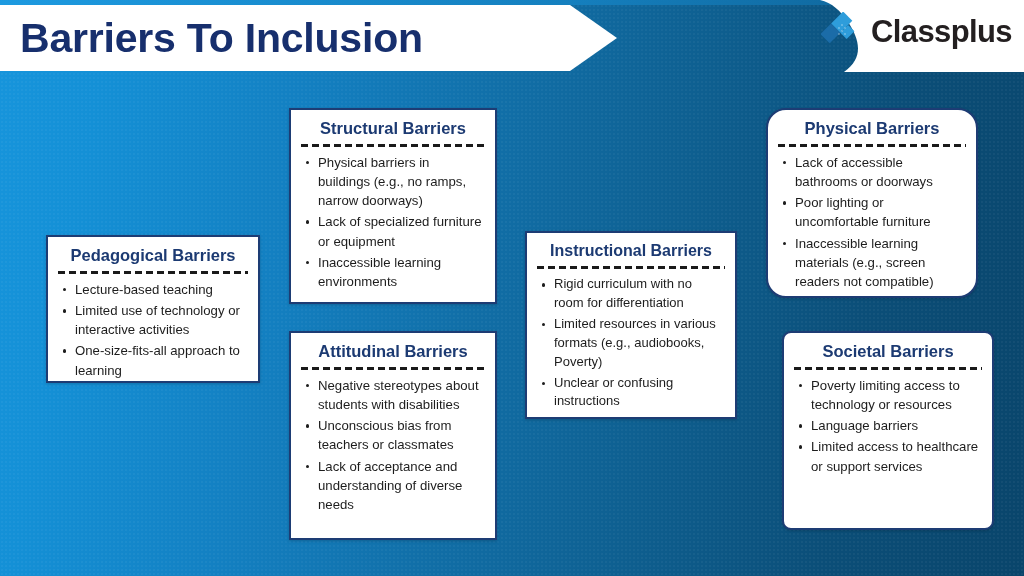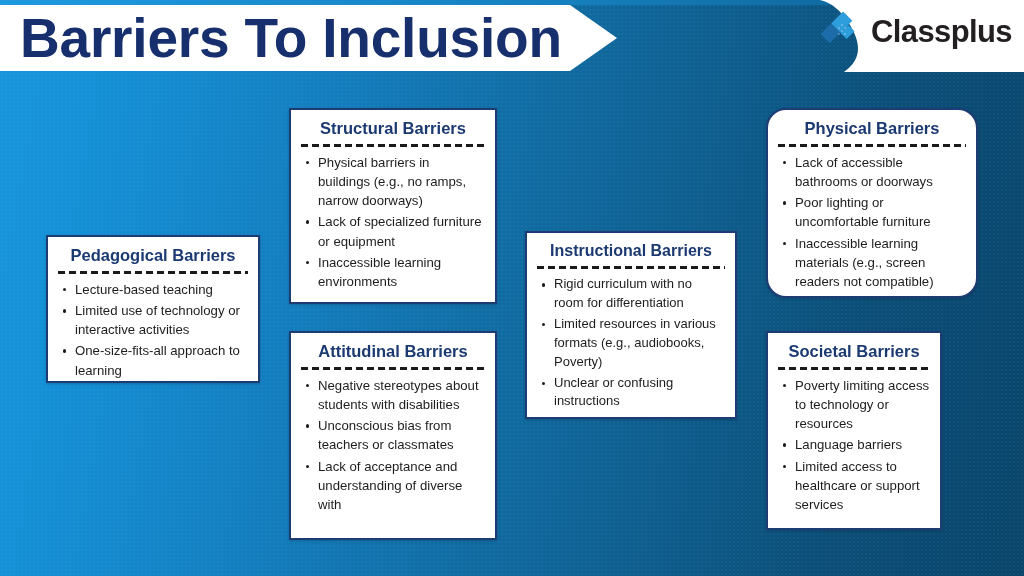--- a/index.html
+++ b/index.html
@@ -56,21 +56,21 @@
     width: 617px;
     height: 66px;
     background: #ffffff;
     z-index: 4;
     clip-path: polygon(0 0, 570px 0, 617px 50%, 570px 100%, 0 100%);
     display: flex;
     align-items: center;
   }
 
   .title-text {
-    font-size: 55px;
+    font-size: 41px;
     font-weight: 700;
     color: #172f6d;
     letter-spacing: -0.2px;
     margin-left: 20px;
     white-space: nowrap;
     font-family: "Liberation Sans", sans-serif;
   }
 
   
   .logo-plate {
@@ -155,21 +155,21 @@
     border-radius: 50%;
     background: #1d1d1d;
   }
 
   
   #card-pedagogical  { left: 46px;  top: 235px; width: 214px; height: 148px; }
   #card-structural   { left: 289px; top: 108px; width: 208px; height: 196px; }
   #card-attitudinal  { left: 289px; top: 331px; width: 208px; height: 209px; }
   #card-instructional{ left: 525px; top: 231px; width: 212px; height: 188px; }
   #card-physical     { left: 766px; top: 108px; width: 212px; height: 190px; border-radius: 20px; }
-  #card-societal     { left: 766px; top: 331px; width: 176px; height: 199px; }
+  #card-societal     { left: 782px; top: 331px; width: 212px; height: 199px; border-radius: 9px; }
 
   #card-instructional .card-title { font-size: 16px; }
   #card-instructional ul.bullets li { font-size: 13px; }
 </style>
 </head>
 <body>
 
 <div id="slide">
 
   <div class="header-strip"></div>
@@ -227,21 +227,21 @@
     </div>
   </div>
 
   <div class="card" id="card-attitudinal">
     <div class="card-inner">
       <div class="card-title">Attitudinal Barriers</div>
       <div class="divider"></div>
       <ul class="bullets">
         <li>Negative stereotypes about students with disabilities</li>
         <li>Unconscious bias from teachers or classmates</li>
-        <li>Lack of acceptance and understanding of diverse with</li>
+        <li>Lack of acceptance and understanding of diverse needs</li>
       </ul>
     </div>
   </div>
 
   <div class="card" id="card-instructional">
     <div class="card-inner">
       <div class="card-title">Instructional Barriers</div>
       <div class="divider"></div>
       <ul class="bullets">
         <li>Rigid curriculum with no room for differentiation</li>

